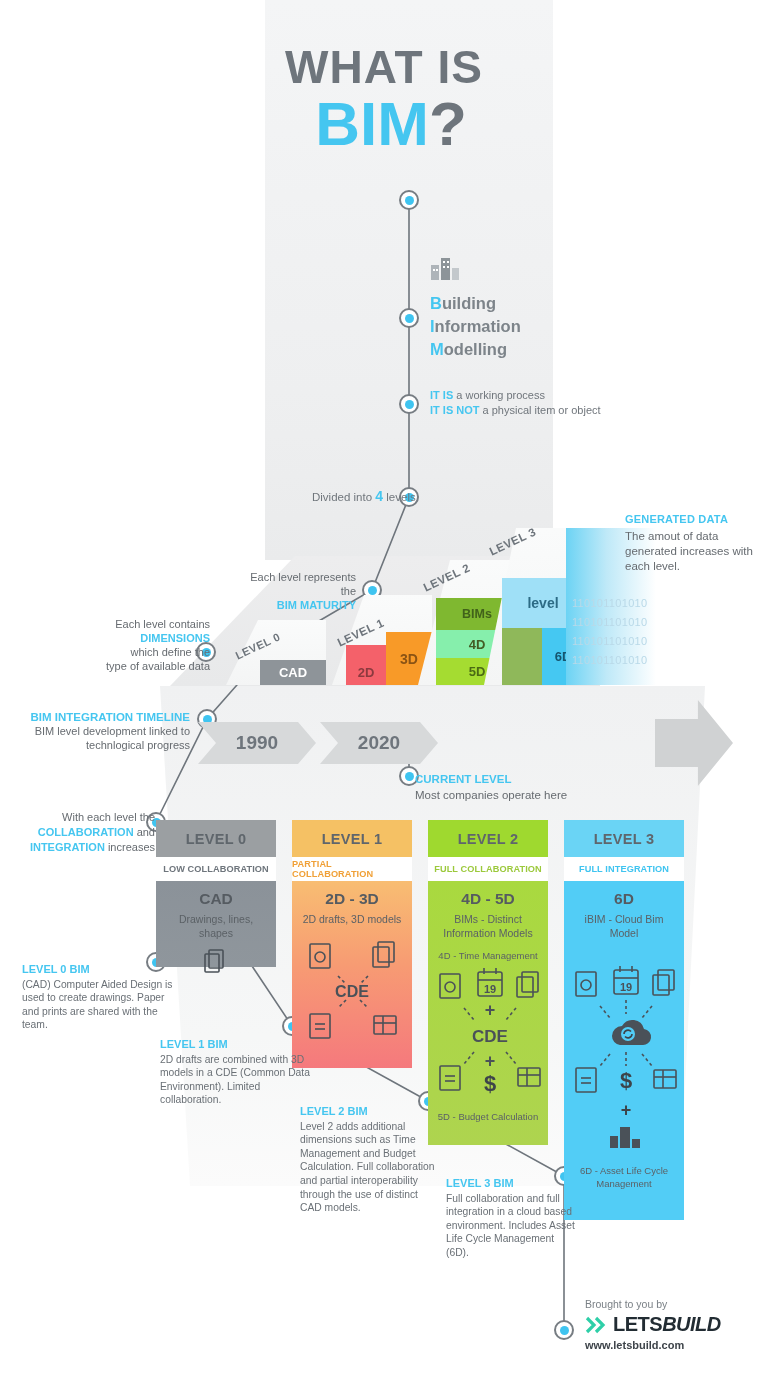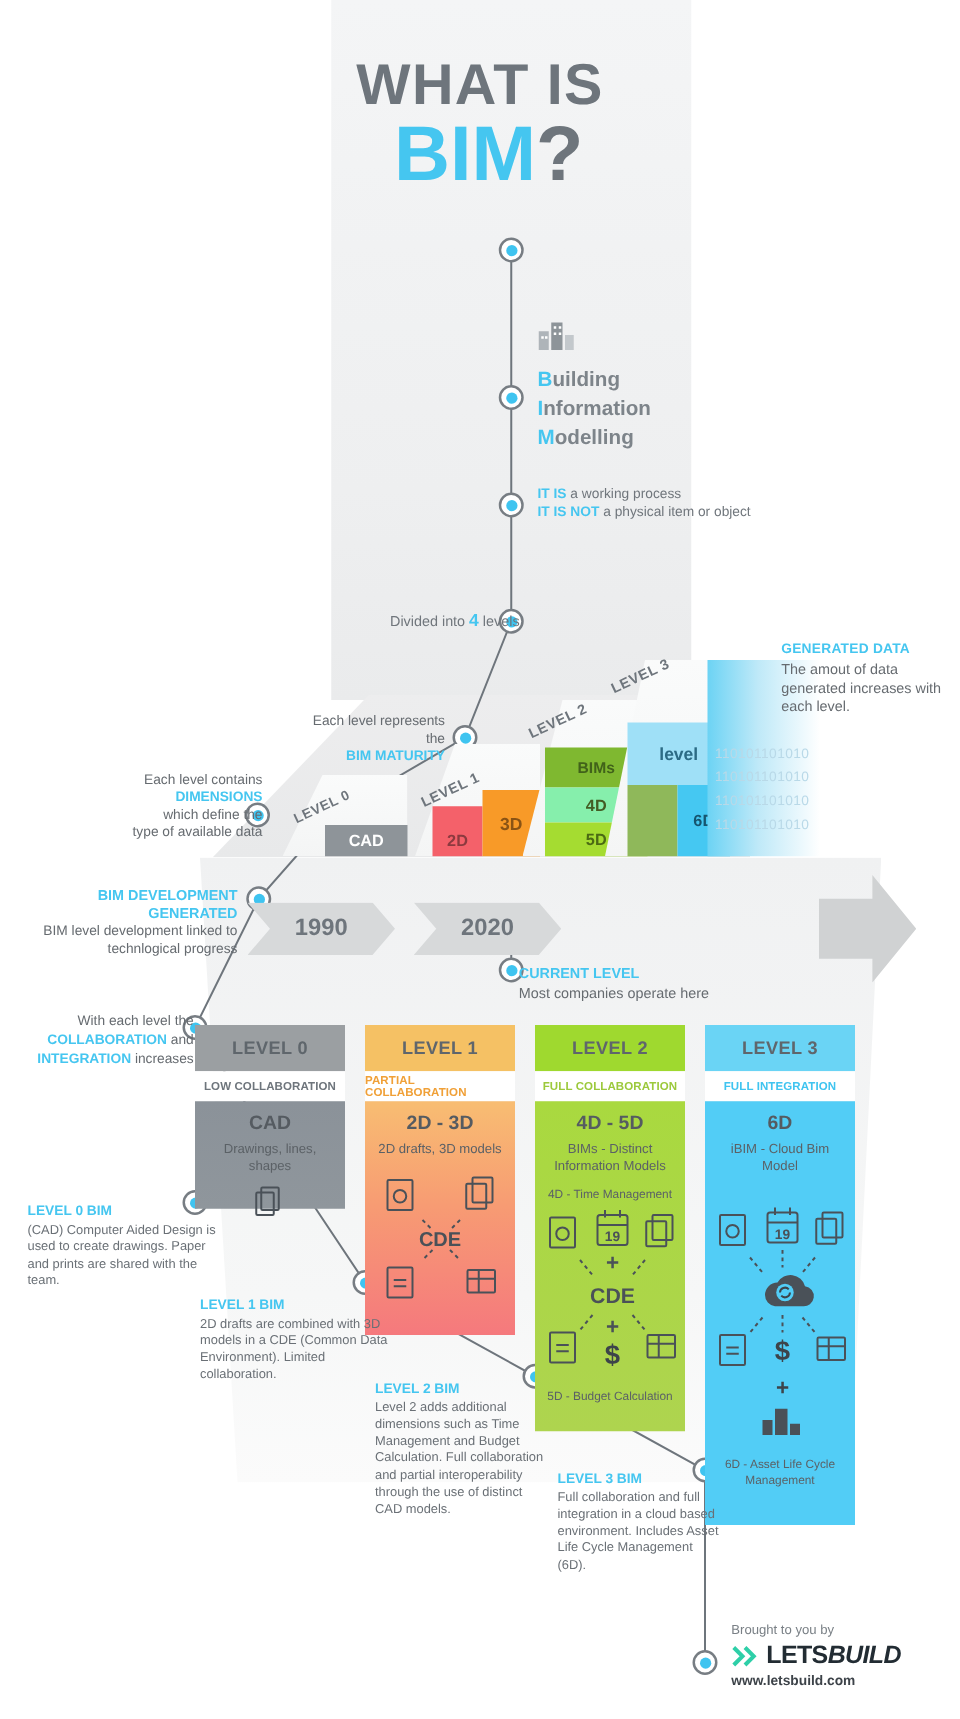--- a/index.html
+++ b/index.html
@@ -251,32 +251,32 @@
   <span class="k">GENERATED DATA</span>
   <span>The amout of data generated increases with each level.</span>
 </div>
 <div class="abs" style="left:572px; top:594px; line-height:19px;">
   <div class="binrow">110101101010</div>
   <div class="binrow">110101101010</div>
   <div class="binrow">110101101010</div>
   <div class="binrow">110101101010</div>
 </div>
 
-<div class="abs" style="left:198px; top:722px; display:flex; align-items:center; gap:15px;">
+<div class="abs" style="left:198px; top:722px; display:flex; align-items:center; gap:4px;">
   <div class="chev" style="width:118px;">
       <span>1990</span>
     </div>
   <div class="chev" style="width:118px;">
       <span>2020</span>
     </div>
 </div>
 <div class="abs arrowhead" style="left:655px; top:700px;"></div>
 
 <div class="abs" id="timeline-note">
-  <div class="k">BIM DEVELOPMENT GENERATED</div>
+  <div class="k">BIM INTEGRATION TIMELINE</div>
   <div>BIM level development linked to technlogical progress</div>
 </div>
 
 <div class="abs" id="current-level">
   <div class="k">CURRENT LEVEL</div>
   <div>Most companies operate here</div>
 </div>
 
 <div class="abs" id="collab-note">
   <div>With each level the</div>

